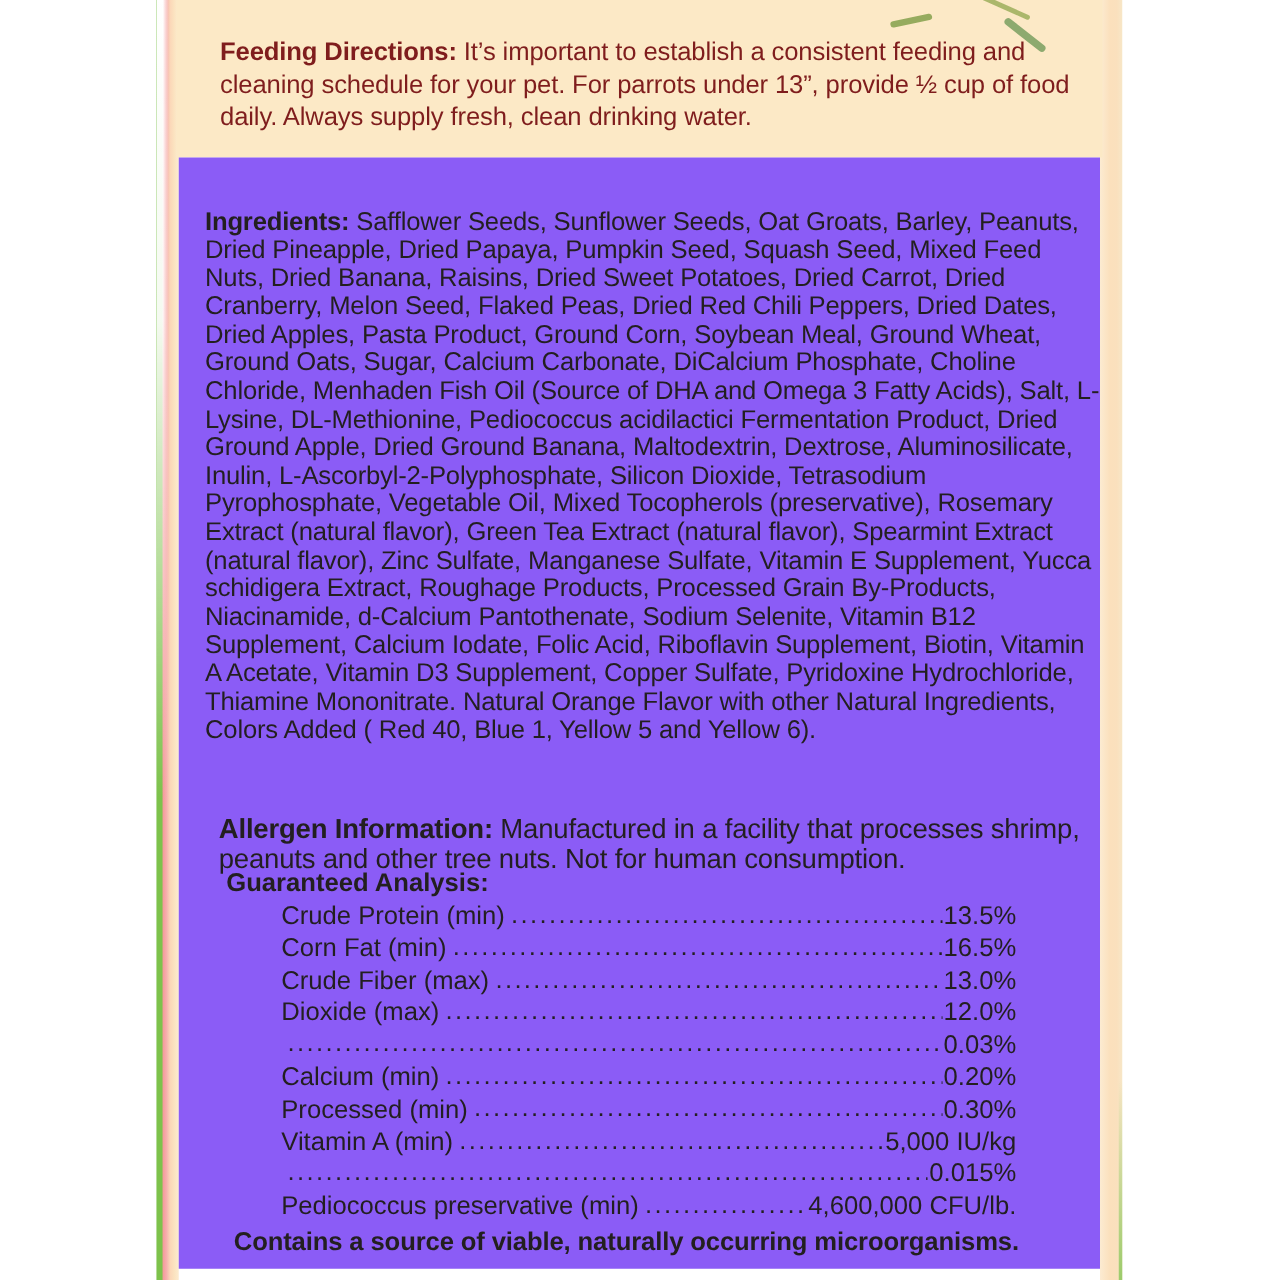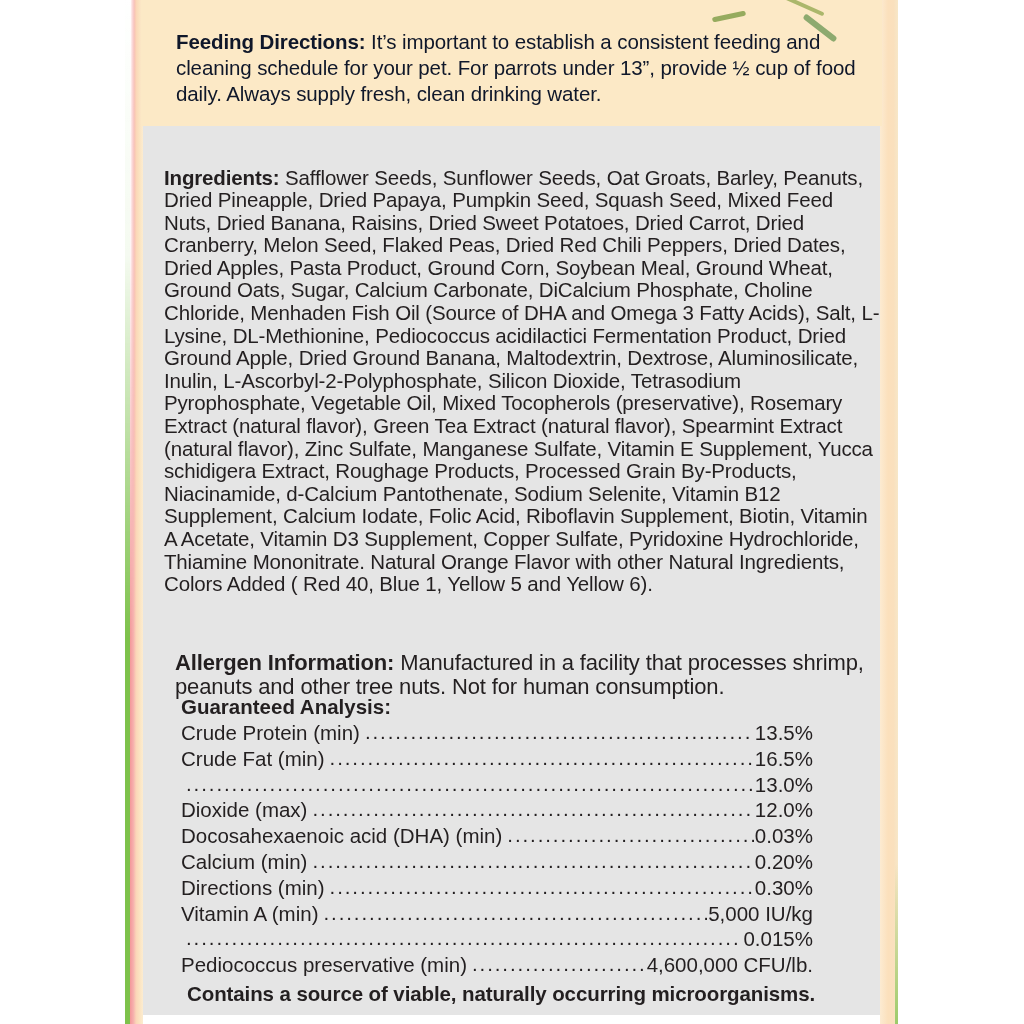--- a/index.html
+++ b/index.html
@@ -129,36 +129,36 @@
     border-radius: 3px;
   }
 
   #feeding-directions {
     position: absolute;
     left: 35px;
     top: 8px;
     width: 700px;
     font-size: 20.5px;
     line-height: 26.4px;
-    color: #0f172a;
+    color: #7f1d1d;
     letter-spacing: -0.1px;
     z-index: 5;
   }
   #feeding-directions .lede {
     font-weight: bold;
   }
 
   
   #content-card {
     position: absolute;
     left: 18px;
     top: 126px;
     right: 18px;
     bottom: 9px;
-    background: #e5e5e5;
+    background: #8b5cf6;
   }
 
   .body-text {
     color: #231f20;
     letter-spacing: -0.15px;
   }
 
   #ingredients-block {
     position: absolute;
     left: 21px;
@@ -196,20 +196,21 @@
     top: 594px;
     width: 632px;
   }
   .ga-row {
     display: flex;
     align-items: baseline;
     font-size: 20.5px;
     line-height: 25.8px;
     color: #231f20;
     white-space: nowrap;
+    margin-left: 44px;
   }
   .ga-name { flex: 0 0 auto; }
   .ga-dots {
     flex: 1 1 auto;
     overflow: hidden;
     white-space: nowrap;
     letter-spacing: 1.9px;
     margin: 0 1px 0 5px;
     color: #231f20;
     transform: translateY(-1px);
@@ -257,45 +258,45 @@
 
     <div id="analysis-heading">Guaranteed Analysis:</div>
 
     <div id="analysis-table">
         <div class="ga-row">
           <span class="ga-name">Crude Protein (min)</span>
           <span class="ga-dots">..........................................................................................................</span>
           <span class="ga-value">13.5%</span>
         </div>
         <div class="ga-row">
-          <span class="ga-name">Crude Fat (min)</span>
+          <span class="ga-name">Corn Fat (min)</span>
           <span class="ga-dots">..........................................................................................................</span>
           <span class="ga-value">16.5%</span>
         </div>
         <div class="ga-row">
+          <span class="ga-name">Crude Fiber (max)</span>
           <span class="ga-dots">..........................................................................................................</span>
           <span class="ga-value">13.0%</span>
         </div>
         <div class="ga-row">
           <span class="ga-name">Dioxide (max)</span>
           <span class="ga-dots">..........................................................................................................</span>
           <span class="ga-value">12.0%</span>
         </div>
         <div class="ga-row">
-          <span class="ga-name">Docosahexaenoic acid (DHA) (min)</span>
           <span class="ga-dots">..........................................................................................................</span>
           <span class="ga-value">0.03%</span>
         </div>
         <div class="ga-row">
           <span class="ga-name">Calcium (min)</span>
           <span class="ga-dots">..........................................................................................................</span>
           <span class="ga-value">0.20%</span>
         </div>
         <div class="ga-row">
-          <span class="ga-name">Directions (min)</span>
+          <span class="ga-name">Processed (min)</span>
           <span class="ga-dots">..........................................................................................................</span>
           <span class="ga-value">0.30%</span>
         </div>
         <div class="ga-row">
           <span class="ga-name">Vitamin A (min)</span>
           <span class="ga-dots">..........................................................................................................</span>
           <span class="ga-value">5,000 IU/kg</span>
         </div>
         <div class="ga-row">
           <span class="ga-dots">..........................................................................................................</span>

